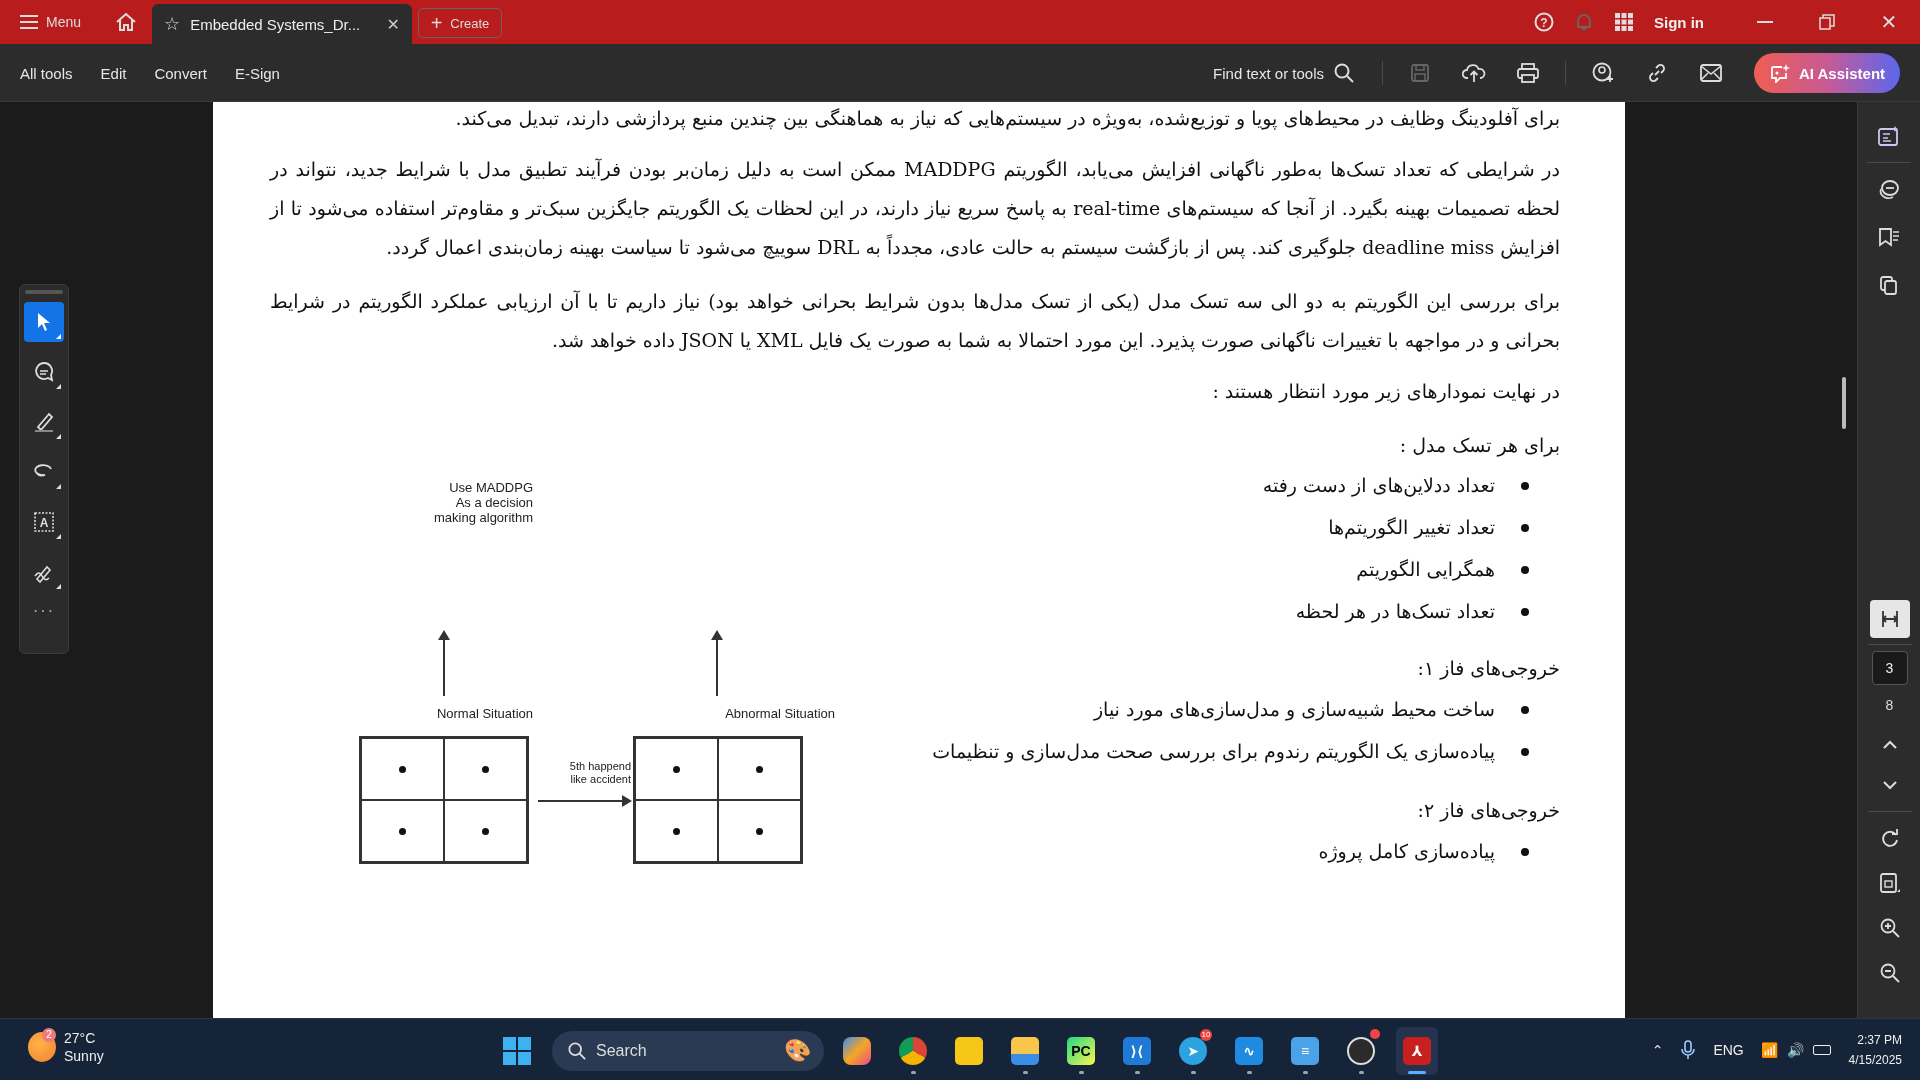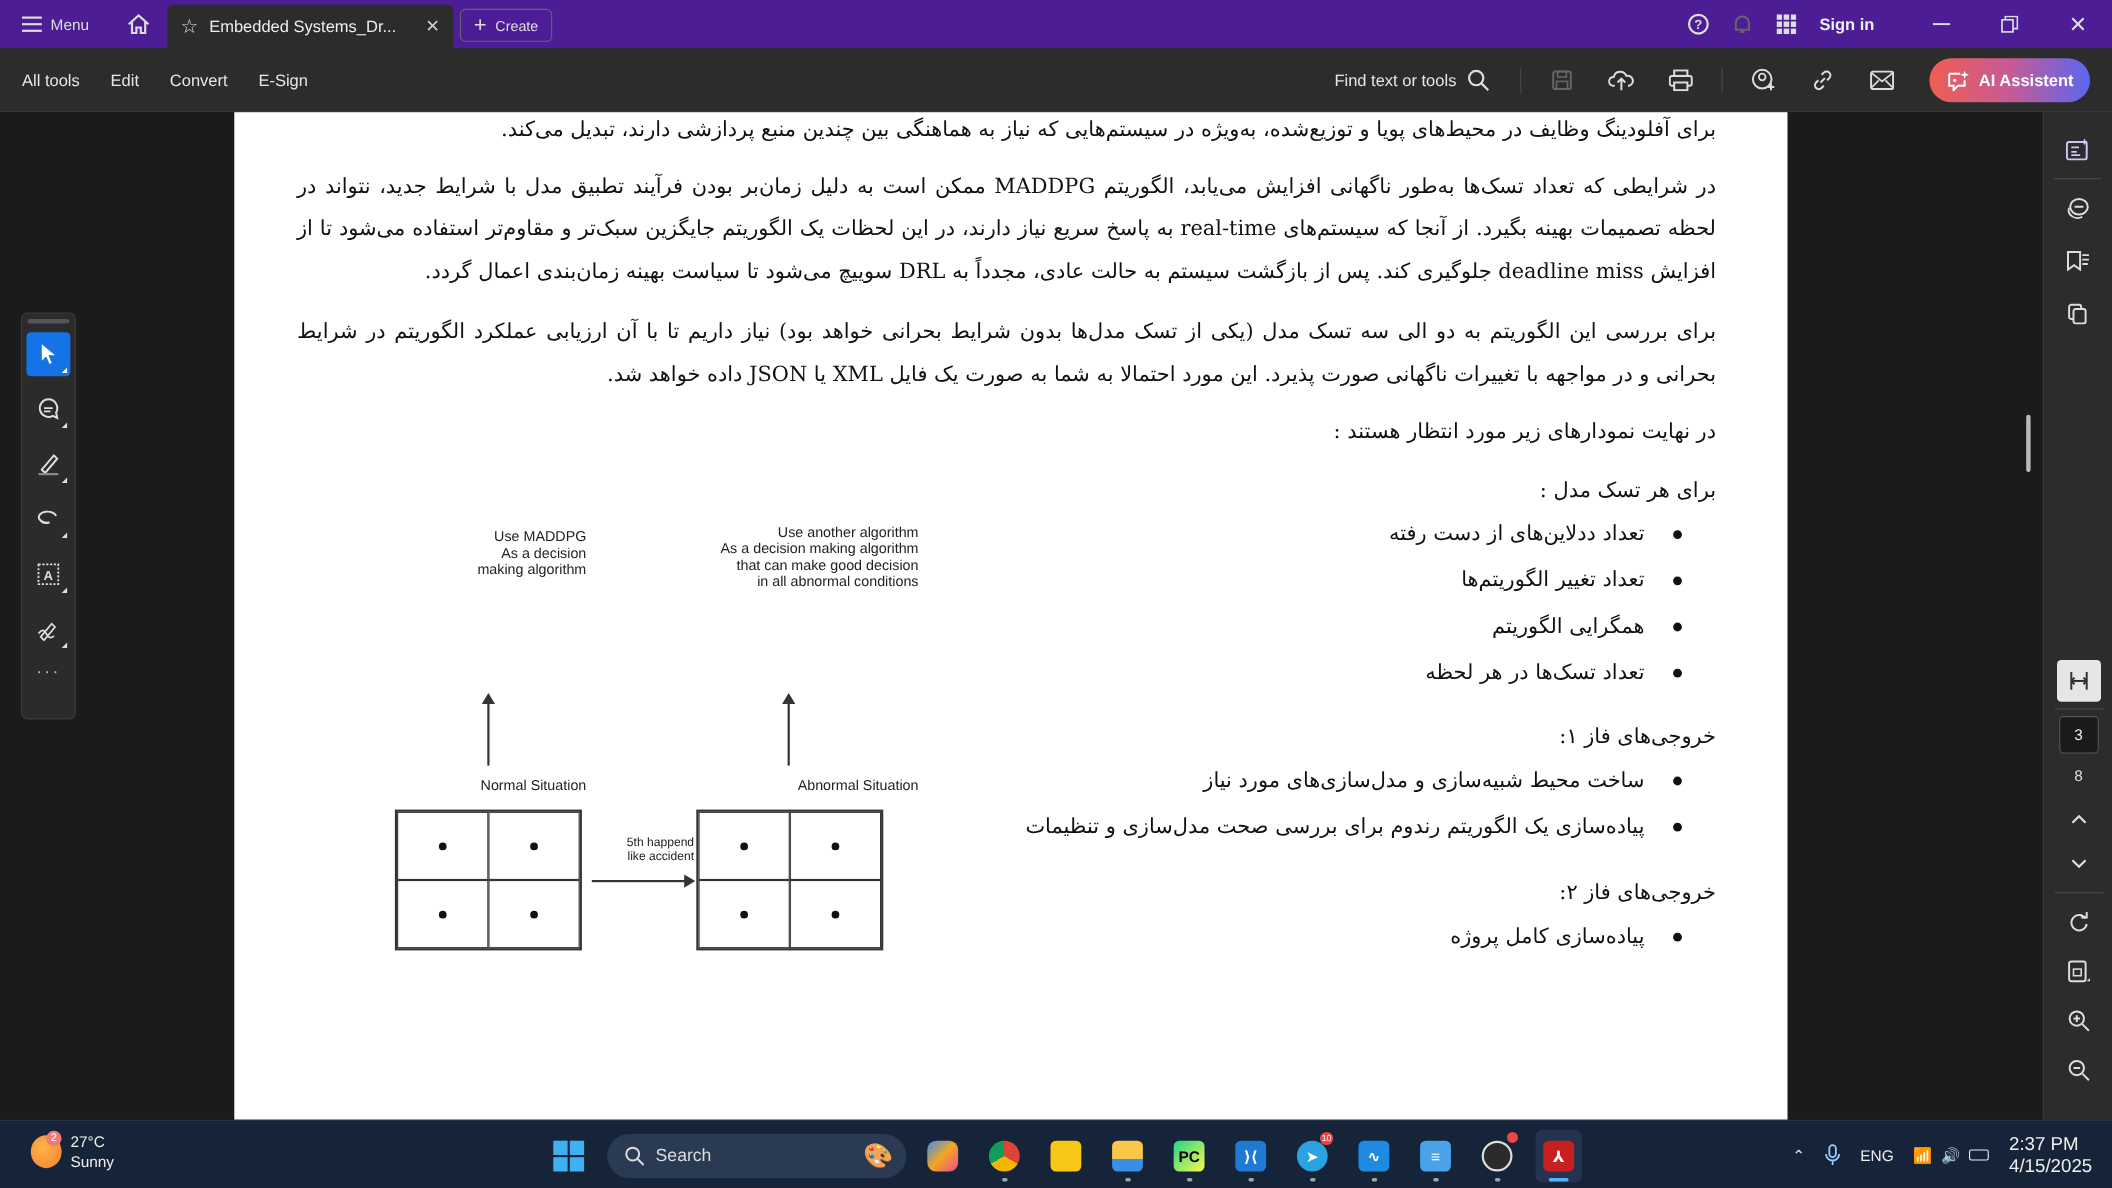--- a/index.html
+++ b/index.html
@@ -1,17 +1,17 @@
 <!DOCTYPE html>
 <html><head>
 <meta charset="utf-8">
 <style>
   * { box-sizing: border-box; margin: 0; padding: 0; }
   html, body { width: 1920px; height: 1080px; overflow: hidden; background: #1b1b1b; font-family: "Liberation Sans", "DejaVu Sans", sans-serif; color: #e8e8e8; }
-  .titlebar { position: absolute; left: 0; top: 0; width: 1920px; height: 44px; background: #4c1d95; }
+  .titlebar { position: absolute; left: 0; top: 0; width: 1920px; height: 44px; background: #b91c1c; }
   .tb-menu { position: absolute; left: 20px; top: 10px; height: 24px; display: flex; align-items: center; gap: 8px; font-size: 14px; color: #ddd; }
   .hamburger { width: 18px; height: 14px; display: flex; flex-direction: column; justify-content: space-between; }
   .hamburger i { display: block; height: 2px; background: #ddd; }
   .tb-home { position: absolute; left: 112px; top: 9px; width: 28px; height: 26px; display: flex; align-items: center; justify-content: center; }
   .tab { position: absolute; left: 152px; top: 4px; width: 260px; height: 40px; background: #2c2c2c; border-radius: 6px 6px 0 0; display: flex; align-items: center; padding: 0 12px; gap: 10px; font-size: 15px; color: #eee; }
   .tab .star { font-size: 18px; color: #ddd; }
   .tab .title { flex: 1; white-space: nowrap; overflow: hidden; }
   .tab .close { font-size: 16px; color: #ccc; }
   .create-btn { position: absolute; left: 418px; top: 8px; width: 84px; height: 30px; border: 1px solid #666; border-radius: 5px; display: flex; align-items: center; justify-content: center; gap: 8px; font-size: 13px; color: #ddd; }
   .create-btn .plus { font-size: 20px; line-height: 1; }
@@ -73,21 +73,21 @@
   .search-box { position: absolute; left: 552px; top: 12px; width: 272px; height: 40px; border-radius: 20px; background: #2a3a52; display: flex; align-items: center; padding-left: 16px; gap: 10px; font-size: 16px; color: #ddd; }
   .search-box .palette { margin-left: auto; margin-right: 12px; font-size: 22px; }
   .apps { position: absolute; left: 836px; top: 8px; height: 48px; display: flex; gap: 14px; }
   .app { width: 42px; height: 48px; border-radius: 6px; display: flex; align-items: center; justify-content: center; position: relative; }
   .app.active { background: #24344e; }
   .app .glyph { width: 28px; height: 28px; border-radius: 5px; display: flex; align-items: center; justify-content: center; font-size: 14px; font-weight: bold; color: #fff; }
   .app .dot { position: absolute; bottom: 1px; width: 5px; height: 3px; background: #9aa; border-radius: 2px; }
   .app.active .dot { width: 18px; background: #5ab0ff; }
   .app .notif { position: absolute; right: 2px; top: 2px; min-width: 12px; height: 12px; border-radius: 6px; background: #e44; color: #fff; font-size: 8px; text-align: center; line-height: 12px; }
   .tray { position: absolute; right: 18px; top: 0; height: 62px; display: flex; align-items: center; gap: 18px; font-size: 14px; color: #eee; }
-  .clock { text-align: left; line-height: 20px; font-size: 17px; }
+  .clock { text-align: right; line-height: 20px; font-size: 12px; }
 </style>
 </head>
 <body>
 
 <div class="titlebar">
   <div class="tb-menu">
     <span class="hamburger">
         <i></i>
         <i></i>
         <i></i>
@@ -292,24 +292,20 @@
 making algorithm</div>
       <div class="arrow-up" style="left:110px; top:164px; height:58px;"></div>
       <div class="cap" style="left:20px; top:232px; width:180px;">Normal Situation</div>
       <div class="grid4" style="left:26px; top:262px;">
           <div></div>
           <div></div>
           <div></div>
           <div></div>
         </div>
 
-      <div class="cap" style="left:262px; top:2px; width:240px; white-space:pre-line;">Use another algorithm
-As a decision making algorithm
-that can make good decision
-in all abnormal conditions</div>
       <div class="arrow-up" style="left:383px; top:164px; height:58px;"></div>
       <div class="cap" style="left:262px; top:232px; width:240px;">Abnormal Situation</div>
       <div class="grid4" style="left:300px; top:262px;">
           <div></div>
           <div></div>
           <div></div>
           <div></div>
         </div>
 
       <div class="cap" style="left:198px; top:286px; width:100px; font-size:11px; line-height:13px; white-space:pre-line;">5th happend

